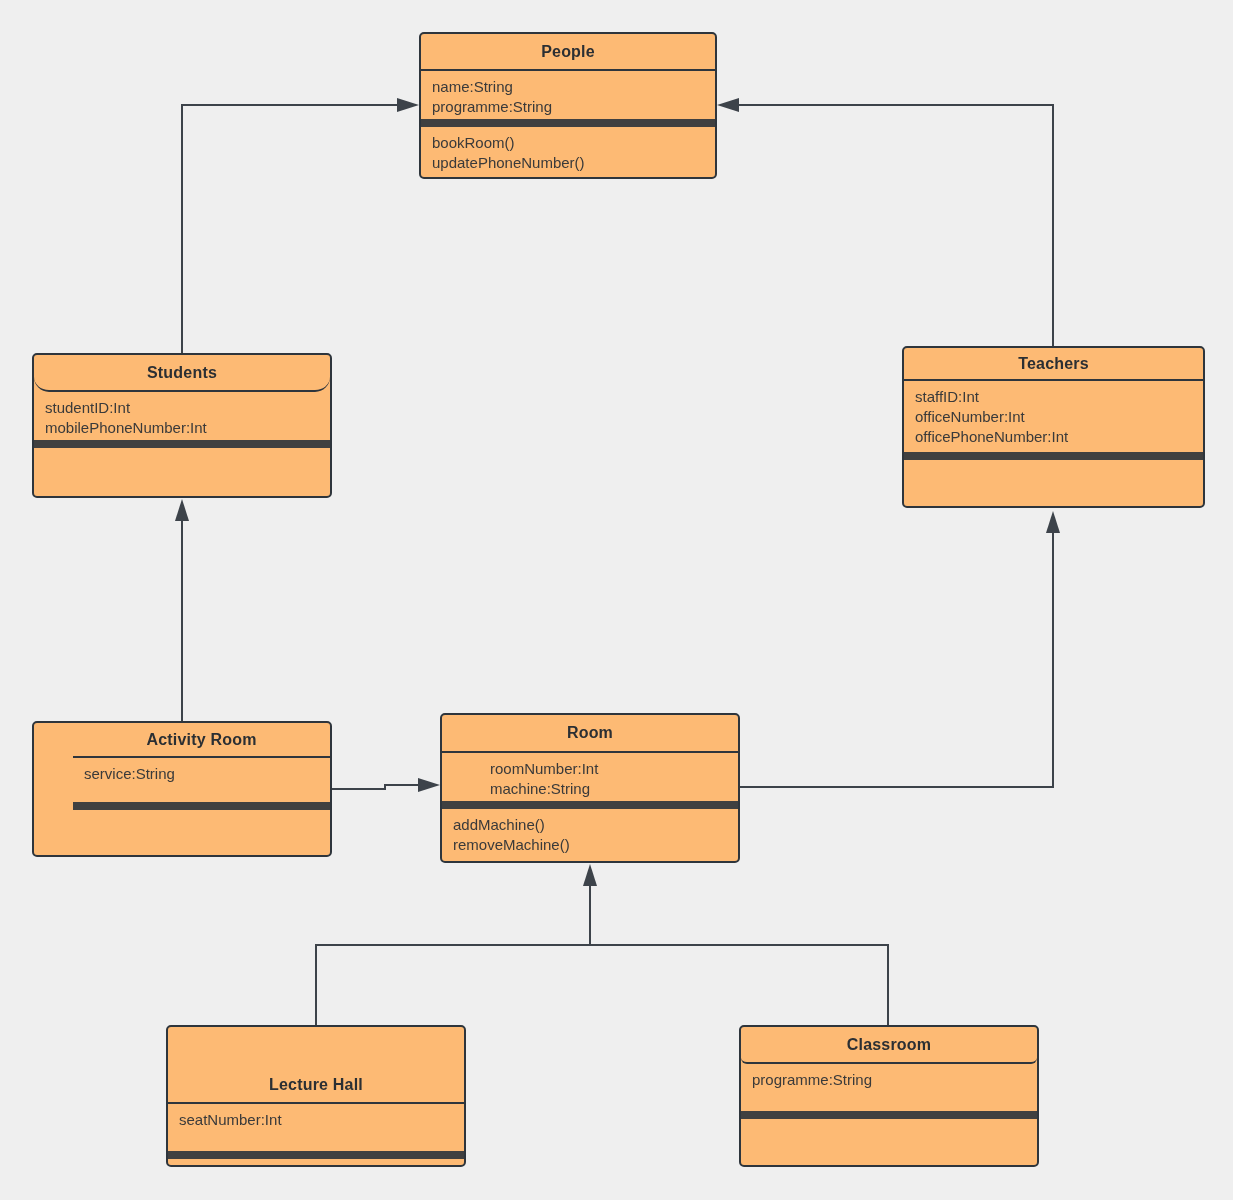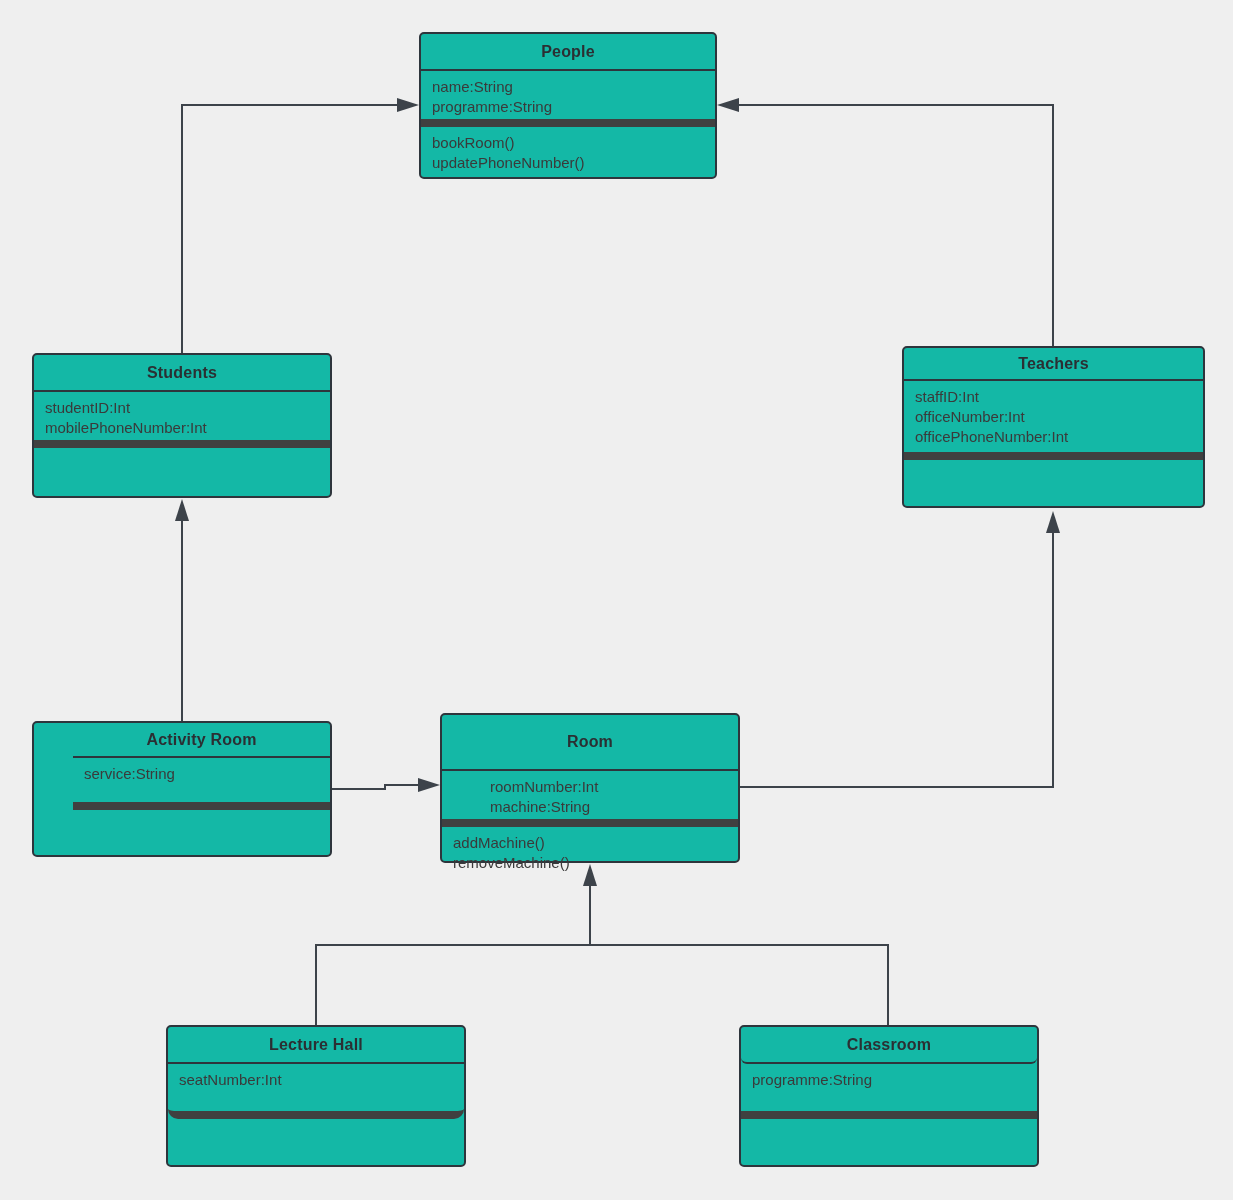--- a/index.html
+++ b/index.html
@@ -17,21 +17,21 @@
   }
   #edge-layer {
     position: absolute;
     left: 0;
     top: 0;
     width: 1233px;
     height: 1200px;
   }
   .uml-class {
     position: absolute;
-    background: #14b8a6;
+    background: #fdba74;
     border: 2px solid #2e353c;
     border-radius: 5px;
     box-sizing: border-box;
     color: #383838;
   }
   .uml-title {
     box-sizing: border-box;
     border-bottom: 2px solid #2e353c;
     display: flex;
     align-items: center;
@@ -96,21 +96,21 @@
       <div class="uml-attrs" style="height: 56px;">
         <div class="uml-line">name:String</div>
         <div class="uml-line">programme:String</div>
       </div>
       <div class="uml-methods" style="height: 50px;">
         <div class="uml-line">bookRoom()</div>
         <div class="uml-line">updatePhoneNumber()</div>
       </div>
     </div>
     <div class="uml-class" style="left: 32px; top: 353px; width: 300px; height: 145px;">
-      <div class="uml-title" style="height: 37px;">Students</div>
+      <div class="uml-title" style="height: 37px; border-radius: 15px;">Students</div>
       <div class="uml-attrs" style="height: 56px;">
         <div class="uml-line">studentID:Int</div>
         <div class="uml-line">mobilePhoneNumber:Int</div>
       </div>
       <div class="uml-methods" style="height: 48px;"></div>
     </div>
     <div class="uml-class" style="left: 902px; top: 346px; width: 303px; height: 162px;">
       <div class="uml-title" style="height: 33px;">Teachers</div>
       <div class="uml-attrs" style="height: 79px;">
         <div class="uml-line">staffID:Int</div>
@@ -120,33 +120,33 @@
       <div class="uml-methods" style="height: 46px;"></div>
     </div>
     <div class="uml-class" style="left: 32px; top: 721px; width: 300px; height: 136px; padding-left: 39px;">
       <div class="uml-title" style="height: 35px;">Activity Room</div>
       <div class="uml-attrs" style="height: 52px;">
         <div class="uml-line">service:String</div>
       </div>
       <div class="uml-methods" style="height: 45px;"></div>
     </div>
     <div class="uml-class" style="left: 440px; top: 713px; width: 300px; height: 150px;">
-      <div class="uml-title" style="height: 56px;">Room</div>
+      <div class="uml-title" style="height: 38px;">Room</div>
       <div class="uml-attrs" style="height: 56px; padding-left: 48px;">
         <div class="uml-line">roomNumber:Int</div>
         <div class="uml-line">machine:String</div>
       </div>
       <div class="uml-methods" style="height: 60px;">
         <div class="uml-line">addMachine()</div>
         <div class="uml-line">removeMachine()</div>
       </div>
     </div>
     <div class="uml-class" style="left: 166px; top: 1025px; width: 300px; height: 142px;">
-      <div class="uml-title" style="height: 37px;">Lecture Hall</div>
-      <div class="uml-attrs" style="height: 55px; border-radius: 10px;">
+      <div class="uml-title" style="height: 37px; margin-top: 40px;">Lecture Hall</div>
+      <div class="uml-attrs" style="height: 55px;">
         <div class="uml-line">seatNumber:Int</div>
       </div>
       <div class="uml-methods" style="height: 46px;"></div>
     </div>
     <div class="uml-class" style="left: 739px; top: 1025px; width: 300px; height: 142px;">
       <div class="uml-title" style="height: 37px; border-radius: 6px;">Classroom</div>
       <div class="uml-attrs" style="height: 55px;">
         <div class="uml-line">programme:String</div>
       </div>
       <div class="uml-methods" style="height: 46px;"></div>

